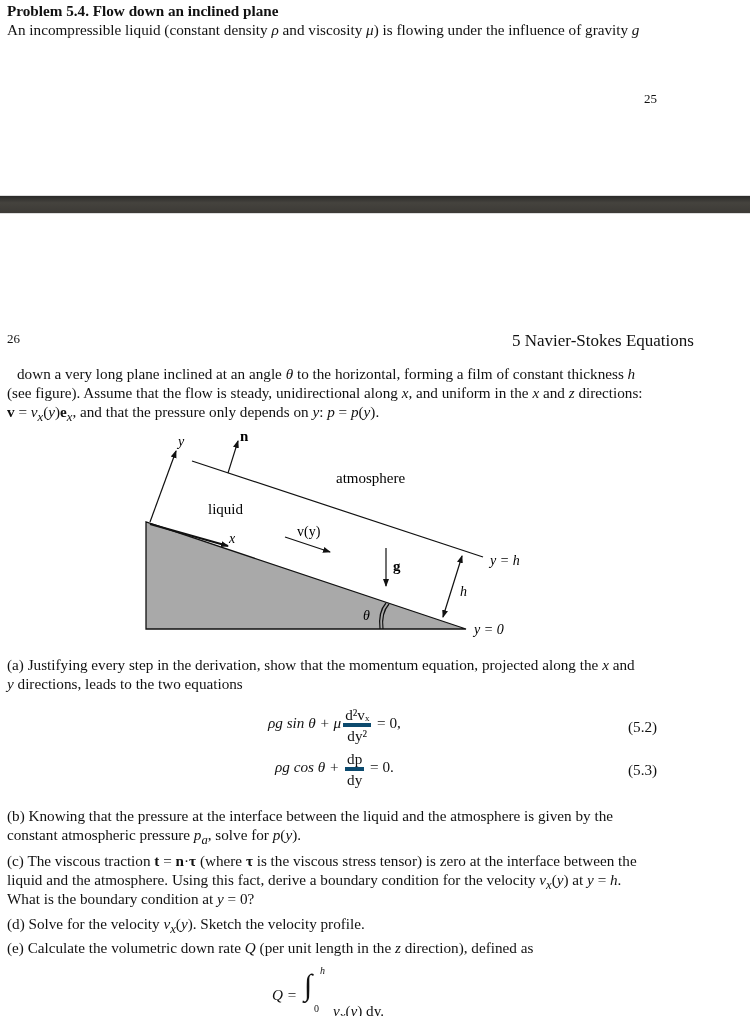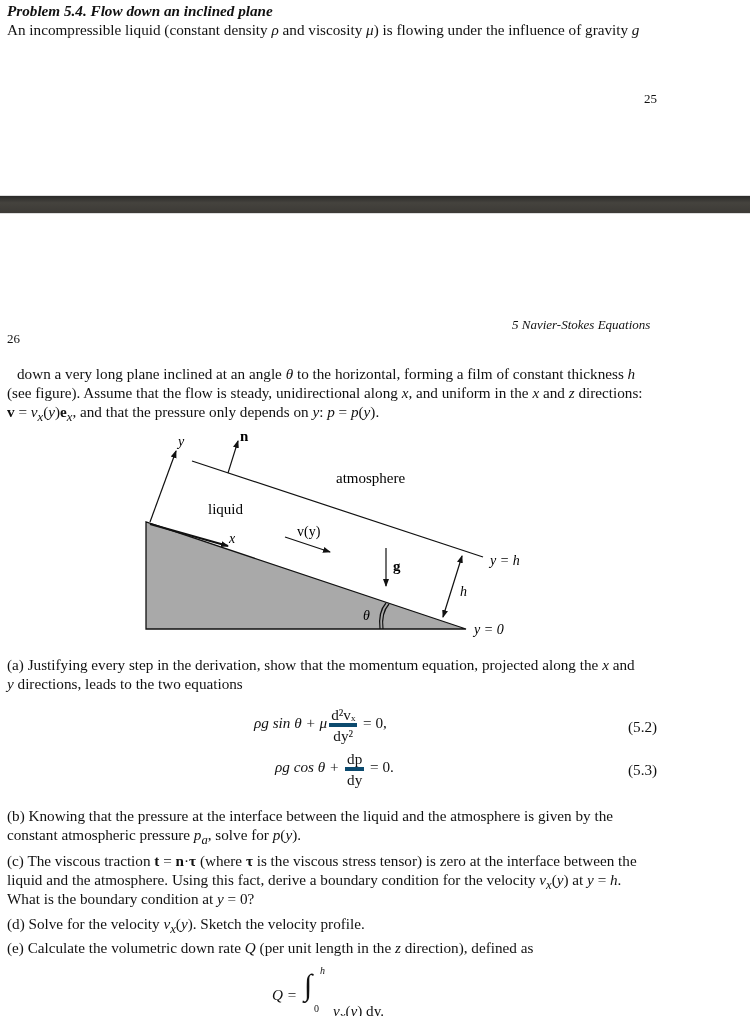--- a/index.html
+++ b/index.html
@@ -1,20 +1,20 @@
 <!DOCTYPE html>
 <html><head>
 <meta charset="utf-8">
 <style>
   html, body { margin:0; padding:0; background:#ffffff; }
   body { width:750px; height:1016px; position:relative; overflow:hidden;
          font-family:"Liberation Serif", "DejaVu Serif", serif; color:#111; }
   .abs { position:absolute; white-space:nowrap; }
   .txt { font-size:15.2px; line-height:19px; }
-  .bold { font-weight:bold;font-style:italic; }
+  .bold { font-weight:bold; }
   i, .it { font-style:italic; }
   .bf { font-weight:bold; font-style:normal; }
   .page-band { position:absolute; left:0; width:750px; top:195px; height:17px;
                background:linear-gradient(#2a2a28, #45433e 40%, #3c3a36 100%);
                border-top:1px solid #ddd; border-bottom:1px solid #ddd; }
   .frac { display:inline-block; vertical-align:middle; text-align:center; margin:0 2px; }
   .frac .num { display:block; border-bottom:4px solid #0c4a6e; padding:0 2px; line-height:17px; }
   .frac .den { display:block; line-height:17px; }
   .eqnum { position:absolute; left:628px; }
   svg text { font-family:"Liberation Serif", "DejaVu Serif", serif; }
@@ -24,21 +24,21 @@
 
 <div class="abs txt bold" style="left:7px; top:1px;">Problem 5.4. Flow down an inclined plane</div>
 <div class="abs txt" style="left:7px; top:20px;">
   <span>An incompressible liquid (constant density </span><i>ρ</i><span> and viscosity </span><i>μ</i><span>) is flowing under the influence of gravity </span><i>g</i>
 </div>
 <div class="abs txt" style="left:644px; top:89px; font-size:13px;">25</div>
 
 <div class="page-band"></div>
 
 <div class="abs" style="left:7px; top:331px; font-size:13px;">26</div>
-<div class="abs" style="left:512px; top:317px; font-size:13px;font-style:italic;">5  Navier-Stokes Equations</div>
+<div class="abs" style="left:512px; top:331px; font-size:17px;">5  Navier-Stokes Equations</div>
 
 <div class="abs txt" style="left:17px; top:364px;">
   <span>down a very long plane inclined at an angle </span><i>θ</i><span> to the horizontal, forming a film of constant thickness </span><i>h</i>
 </div>
 <div class="abs txt" style="left:7px; top:383px;">
   <span>(see figure). Assume that the flow is steady, unidirectional along </span><i>x</i><span>, and uniform in the </span><i>x</i><span> and </span><i>z</i><span> directions:</span>
 </div>
 <div class="abs txt" style="left:7px; top:402px;">
   <span class="bf">v</span><span> = </span><i>v</i><sub><i>x</i></sub><span>(</span><i>y</i><span>)</span><span class="bf">e</span><sub><i>x</i></sub><span>, and that the pressure only depends on </span><i>y</i><span>: </span><i>p</i><span> = </span><i>p</i><span>(</span><i>y</i><span>).</span>
 </div>
@@ -85,21 +85,21 @@
   <text x="474" y="634" font-size="14" font-style="italic">y = 0</text>
 </svg>
 
 <div class="abs txt" style="left:7px; top:655px;">
   <span>(a) Justifying every step in the derivation, show that the momentum equation, projected along the </span><i>x</i><span> and</span>
 </div>
 <div class="abs txt" style="left:7px; top:674px;font-family:Liberation Serif, serif;">
   <i>y</i><span> directions, leads to the two equations</span>
 </div>
 
-<div class="abs txt" style="left:254px; top:706px;">
+<div class="abs txt" style="left:268px; top:706px;">
   <i>ρg sin θ + μ</i><span class="frac"><span class="num">d²vₓ</span><span class="den">dy²</span></span><span> = 0,</span>
 </div>
 <div class="abs txt eqnum" style="top:717px;">(5.2)</div>
 
 <div class="abs txt" style="left:275px; top:750px;">
   <i>ρg cos θ + </i><span class="frac"><span class="num">dp</span><span class="den">dy</span></span><span> = 0.</span>
 </div>
 <div class="abs txt eqnum" style="top:760px;">(5.3)</div>
 
 <div class="abs txt" style="left:7px; top:806px;">(b) Knowing that the pressure at the interface between the liquid and the atmosphere is given by the</div>

